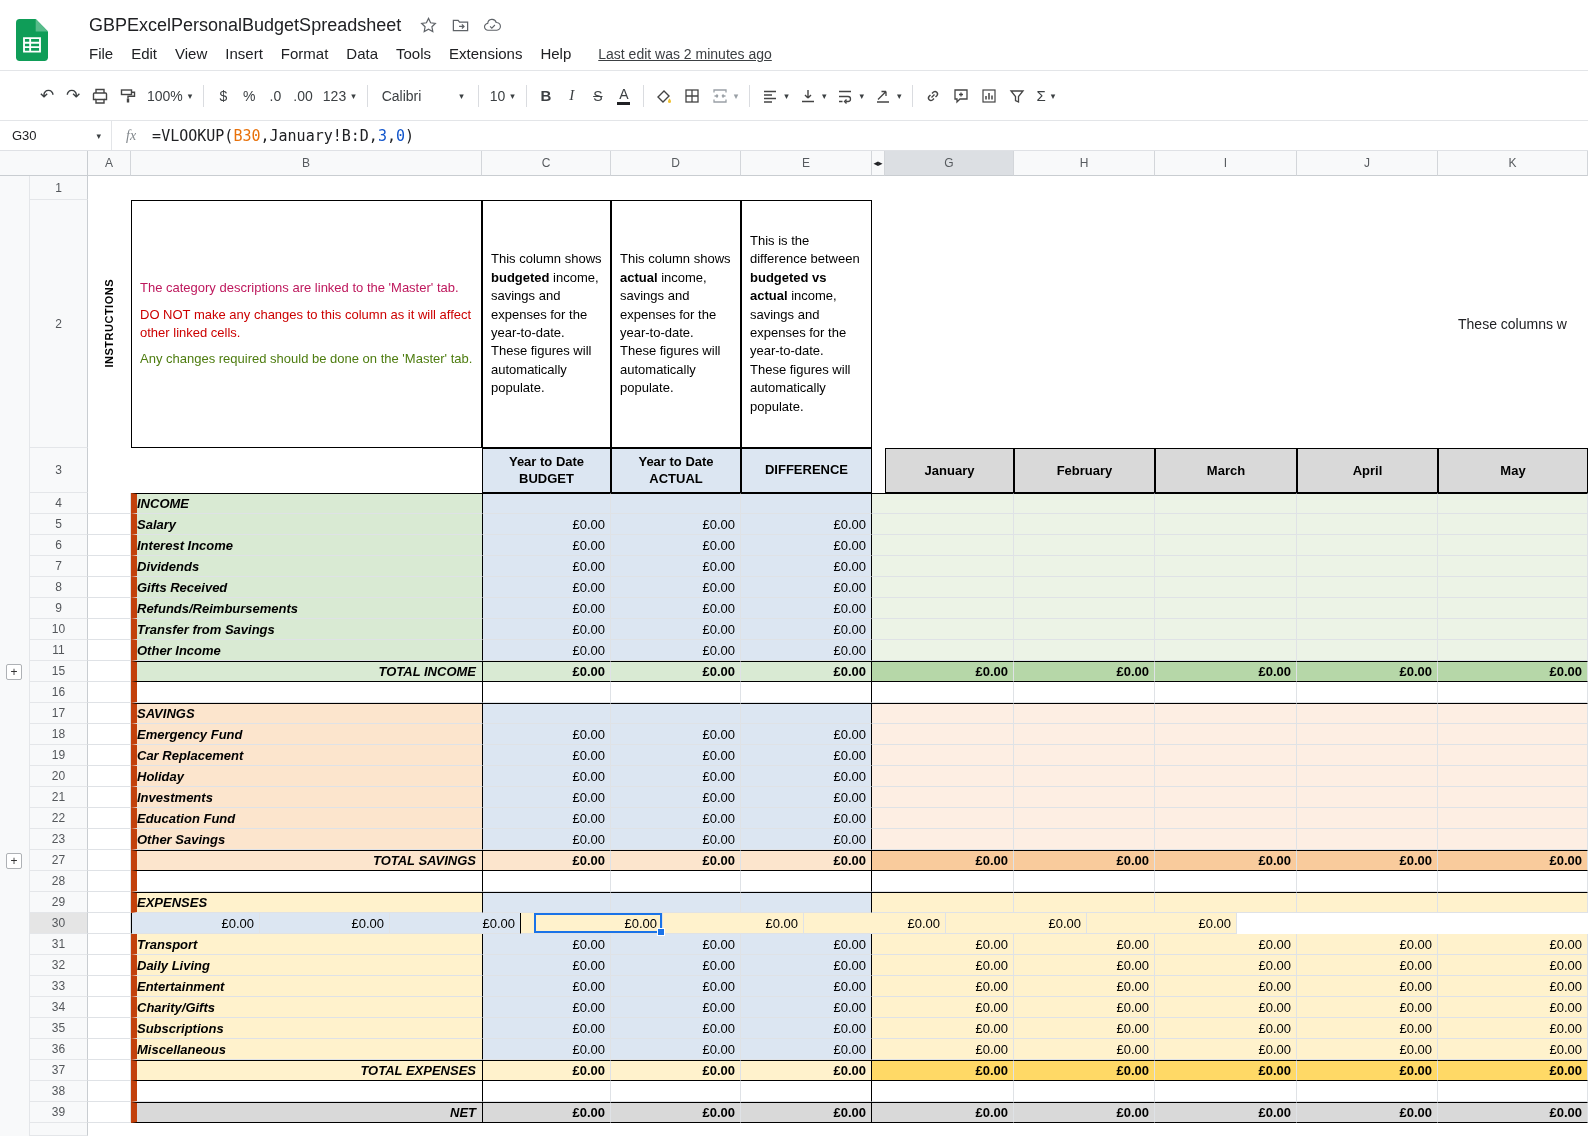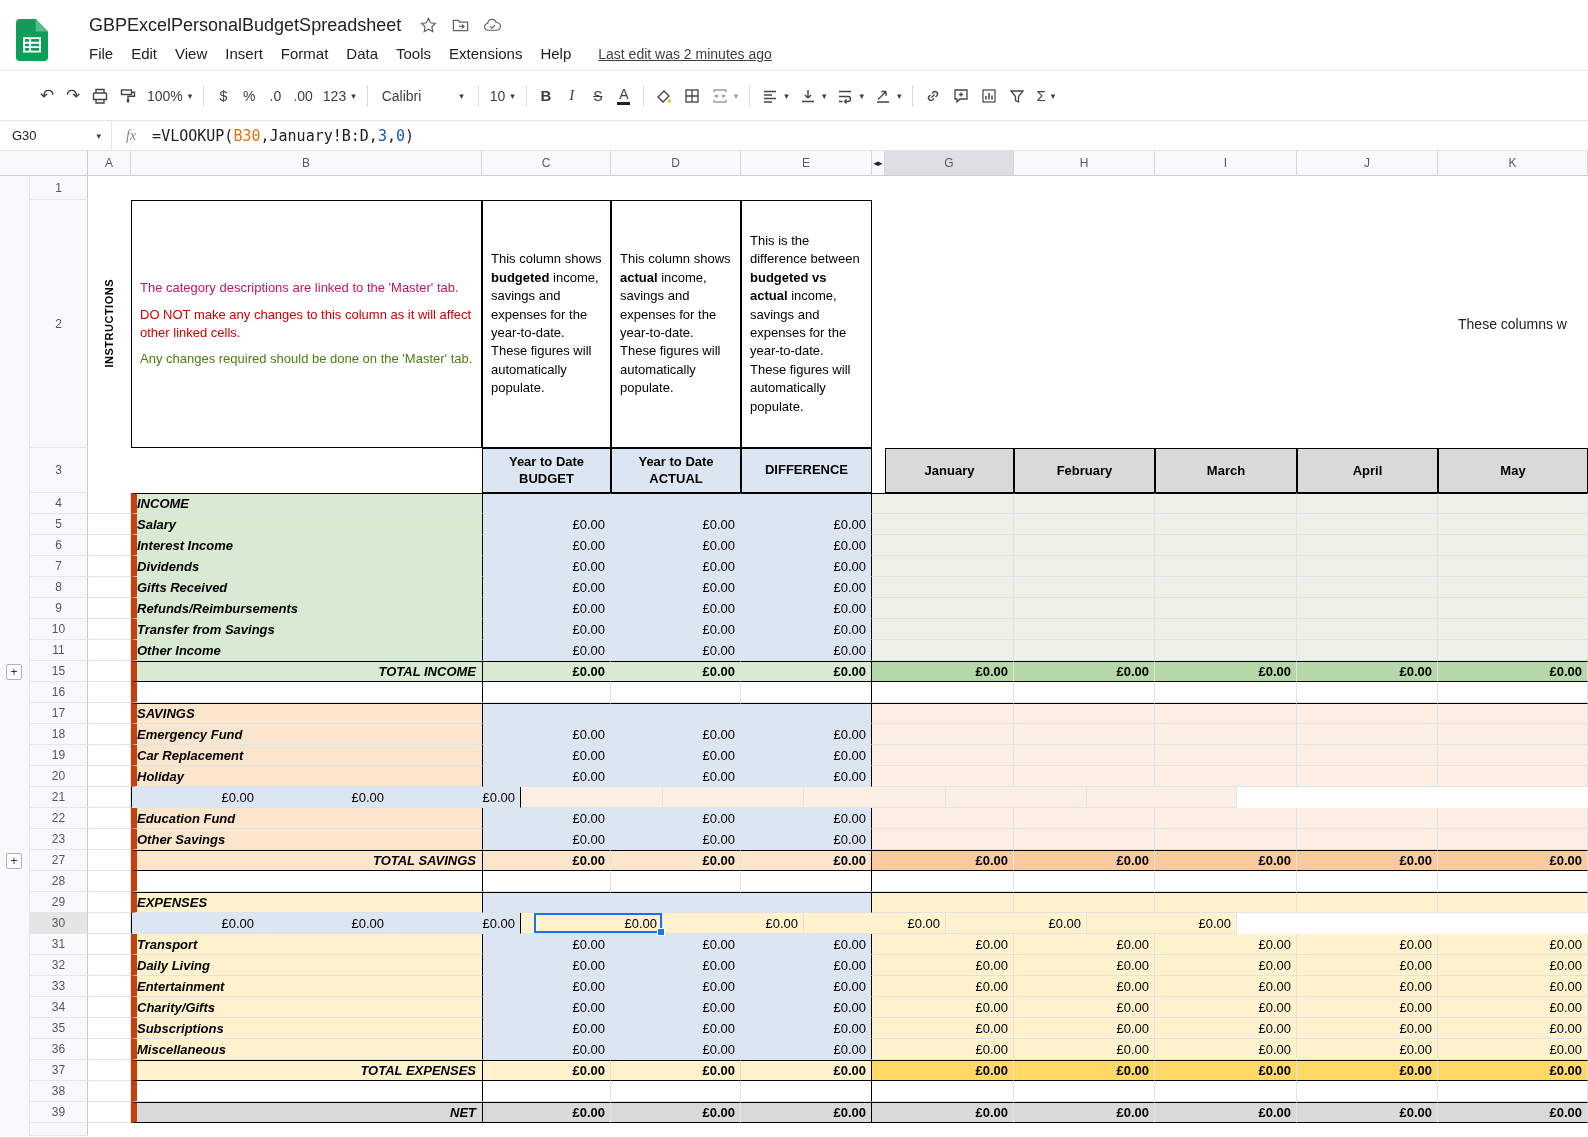--- a/index.html
+++ b/index.html
@@ -579,20 +579,21 @@
         <div class="cell m0 colM val bk"></div>
         <div class="cell m1 colM val bk"></div>
         <div class="cell m2 colM val bk"></div>
         <div class="cell m3 colM val bk"></div>
         <div class="cell m4 colM val bk"></div>
       </div>
       <div class="row t-item s-savings">
         <div class="cell gutter"></div>
         <div class="cell rownum">21</div>
         <div class="cell c-a colA"></div>
+        <div class="cell c-b colB lab bk">Investments</div>
         <div class="cell c-c colC val bk">£0.00</div>
         <div class="cell c-d colD val bk">£0.00</div>
         <div class="cell c-e colE val bk">£0.00</div>
         <div class="cell c-f colF bk"></div>
         <div class="cell m0 colM val bk"></div>
         <div class="cell m1 colM val bk"></div>
         <div class="cell m2 colM val bk"></div>
         <div class="cell m3 colM val bk"></div>
         <div class="cell m4 colM val bk"></div>
       </div>

